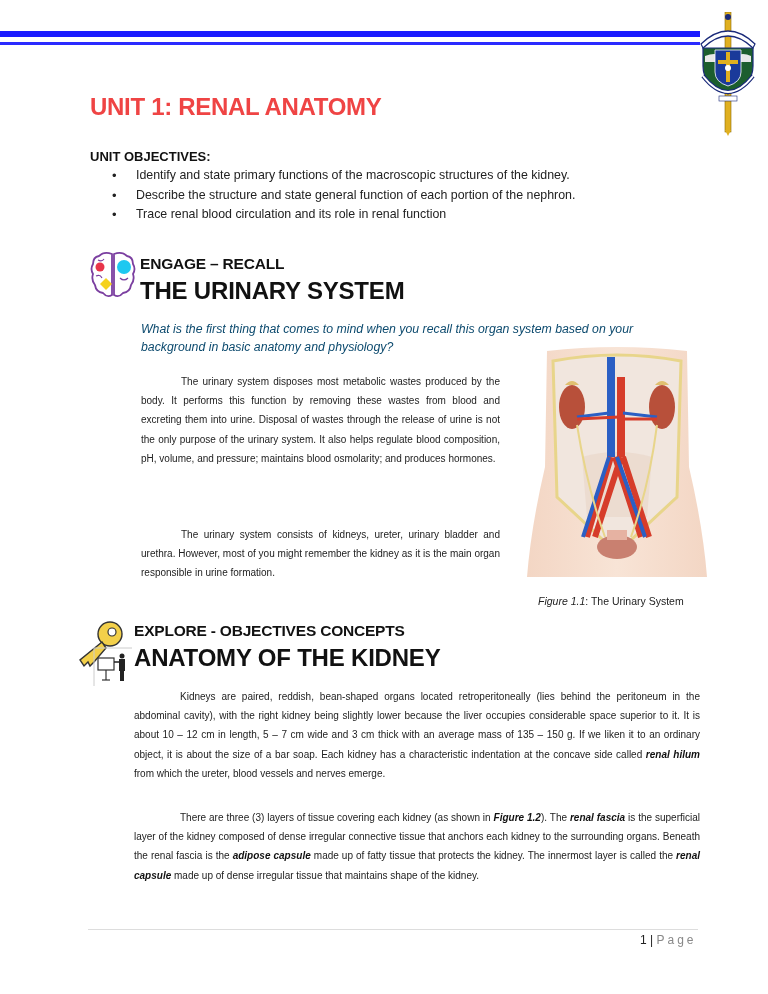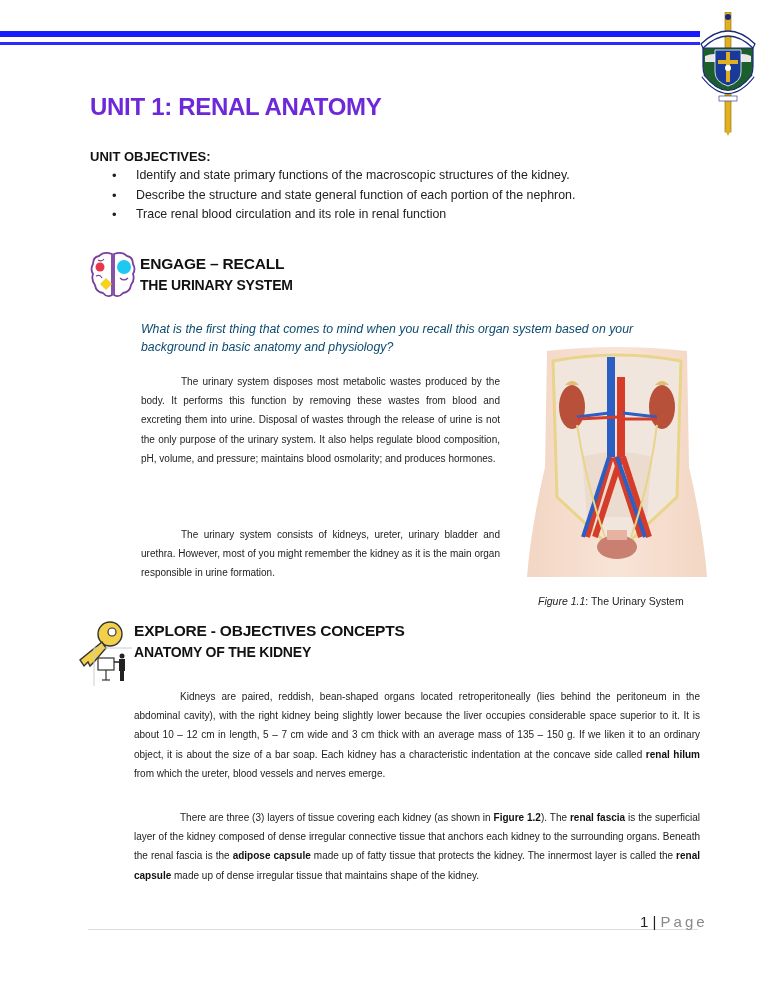--- a/index.html
+++ b/index.html
@@ -4,43 +4,43 @@
 <style>
   * { box-sizing: border-box; margin: 0; padding: 0; }
   html, body { width: 768px; height: 994px; background: #ffffff; overflow: hidden; }
   body { position: relative; font-family: "Liberation Sans", sans-serif; color: #1a1a1a; }
 
   .hdr-line-thick { position: absolute; left: 0; top: 31px; width: 700px; height: 6px; background: #1a1aff; }
   .hdr-line-thin  { position: absolute; left: 0; top: 42px; width: 700px; height: 3px; background: #2a2aff; }
 
   .logo { position: absolute; left: 697px; top: 12px; width: 62px; height: 124px; }
 
-  .unit-title { position: absolute; left: 90px; top: 93px; font-size: 24px; font-weight: bold; letter-spacing: -0.3px; color: #6d28d9; }
+  .unit-title { position: absolute; left: 90px; top: 93px; font-size: 24px; font-weight: bold; letter-spacing: -0.3px; color: #ef4444; }
 
   .obj-head { position: absolute; left: 90px; top: 149px; font-size: 13px; font-weight: bold; color: #111; text-align: center; }
   .obj-list { position: absolute; left: 112px; top: 166px; list-style: none; font-size: 12.4px; line-height: 19.5px; color: #222; }
   .obj-list li { position: relative; padding-left: 24px; }
   .obj-list li::before { content: "\2022"; position: absolute; left: 0; top: 0; font-size: 13px; }
 
   .sec-icon { position: absolute; }
   .sec-kicker { position: absolute; font-size: 15.5px; font-weight: bold; color: #111; letter-spacing: -0.2px; }
-  .sec-title { position: absolute; font-size: 14px; font-weight: bold; color: #111; letter-spacing: -0.2px; }
+  .sec-title { position: absolute; font-size: 24px; font-weight: bold; color: #111; letter-spacing: -0.2px; }
 
   .prompt { position: absolute; left: 141px; top: 320px; width: 545px; font-size: 12.3px; font-style: italic; line-height: 18px; color: #0c4a6e; }
 
   .para { position: absolute; font-size: 10px; line-height: 19.2px; text-align: justify; color: #222; }
   .para .indent { display: inline-block; width: 40px; }
-  .para b { font-weight: bold; color: #111; }
+  .para b { font-weight: bold; color: #111; font-style: italic; }
 
   .figure { position: absolute; left: 527px; top: 347px; width: 180px; height: 235px; }
   .fig-caption { position: absolute; left: 538px; top: 595px; font-size: 10.5px; color: #222; }
   .fig-caption i { font-style: italic; }
 
   .footer-rule { position: absolute; left: 88px; top: 929px; width: 610px; height: 1px; background: #dddddd; }
-  .page-num { position: absolute; left: 640px; top: 913px; font-size: 15px; color: #222; }
+  .page-num { position: absolute; left: 640px; top: 933px; font-size: 12px; color: #222; }
   .page-num .word { color: #888; letter-spacing: 3px; }
 </style>
 </head>
 <body>
 
 <div class="hdr-line-thick"></div>
 <div class="hdr-line-thin"></div>
 
 <svg class="logo" viewBox="0 0 62 124">
   <rect x="28" y="0" width="6" height="120" fill="#e0b020" stroke="#8a6a00" stroke-width="0.6"></rect>

